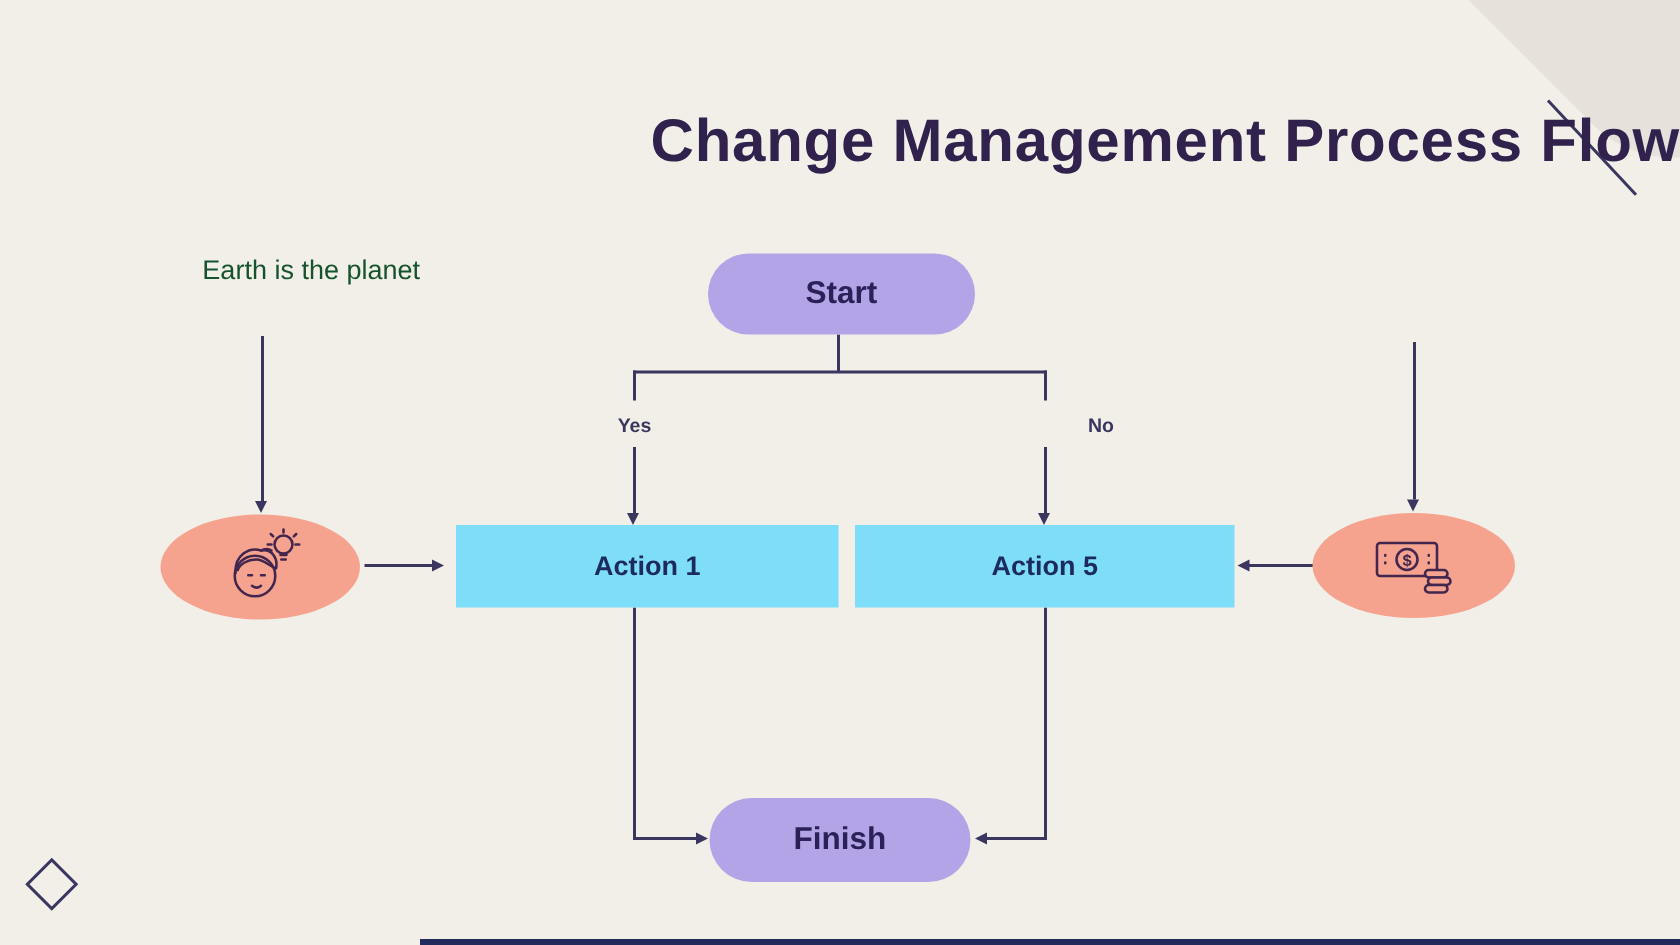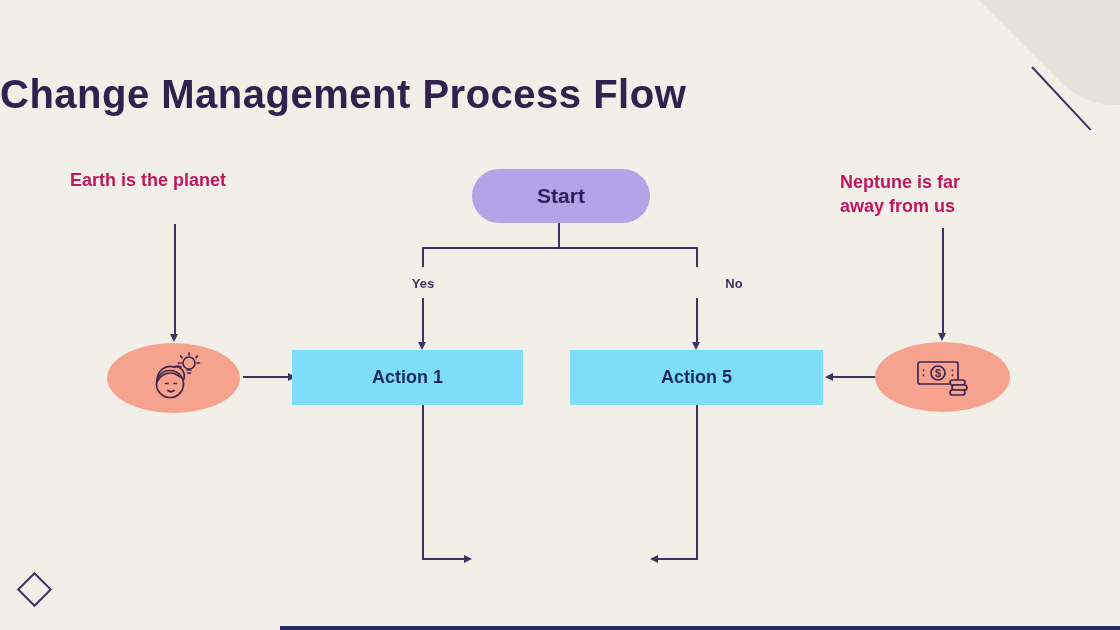--- a/index.html
+++ b/index.html
@@ -19,68 +19,64 @@
   #canvas{position:relative;width:1120px;height:630px;background:var(--bg);overflow:hidden;}
 
   .deco-capsule{position:absolute;top:-105px;right:-95px;width:320px;height:150px;
     border-radius:75px;background:var(--deco);transform:rotate(45deg);}
   .deco-diagonal{position:absolute;left:1032px;top:66px;width:86px;height:2px;
     background:var(--line);transform:rotate(47deg);transform-origin:left center;}
   .deco-diamond{position:absolute;left:22px;top:577px;width:25px;height:25px;
     border:2px solid var(--line);transform:rotate(45deg);background:transparent;}
   .deco-bar{position:absolute;left:280px;top:626px;width:840px;height:4px;background:var(--bar);}
 
-  .page-title{position:absolute;left:0;top:72px;width:100%;text-align:left;
+  .page-title{position:absolute;left:0;top:72px;width:100%;text-align:right;
     font-size:40px;font-weight:bold;letter-spacing:.5px;color:var(--title);}
 
   .node{position:absolute;display:flex;align-items:center;justify-content:center;}
   .pill{background:var(--pill);border-radius:28px;color:var(--nodetext);
     font-size:21px;font-weight:bold;}
   .node-start{left:472px;top:169px;width:178px;height:54px;}
   .node-finish{left:473px;top:532px;width:174px;height:56px;}
   .action{background:var(--box);color:var(--boxtext);font-size:18px;font-weight:600;}
-  .node-action1{left:292px;top:350px;width:231px;height:55px;}
+  .node-action1{left:304px;top:350px;width:255px;height:55px;}
   .node-action2{left:570px;top:350px;width:253px;height:55px;}
   .ellipse{background:var(--ellipse);border-radius:50%;}
   .ellipse-left{left:107px;top:343px;width:133px;height:70px;}
   .ellipse-right{left:875px;top:342px;width:135px;height:70px;}
 
   .line{position:absolute;background:var(--line);}
   .h{height:2px;} .v{width:2px;}
 
   .arr{position:absolute;width:0;height:0;}
   .arr-down{border-left:4px solid transparent;border-right:4px solid transparent;border-top:8px solid var(--line);}
   .arr-right{border-top:4px solid transparent;border-bottom:4px solid transparent;border-left:8px solid var(--line);}
   .arr-left{border-top:4px solid transparent;border-bottom:4px solid transparent;border-right:8px solid var(--line);}
 
   .branch-label{position:absolute;width:50px;text-align:center;font-size:13px;
     font-weight:600;color:var(--line);}
-  .annotation{position:absolute;width:210px;text-align:left;font-size:18px;
-    font-weight:700;line-height:24px;color:#be185d;}
+  .annotation{position:absolute;width:210px;text-align:right;font-size:18px;
+    font-weight:400;line-height:24px;color:#14532d;}
 
   .node-icon{display:block;}
 </style>
 </head>
 <body>
 
 <div id="canvas">
 
   <div class="deco-capsule"></div>
   <div class="deco-diagonal"></div>
   <div class="deco-diamond"></div>
   <div class="deco-bar"></div>
 
   <div class="page-title">Change Management Process Flow</div>
 
   <div class="annotation" style="left:70px;top:168px;">
     <div>Earth is the planet</div>
-  </div>
-  <div class="annotation" style="left:840px;top:170px;">
-    <div>Neptune is far</div>
-    <div>away from us</div>
   </div>
 
   <div class="line v" style="left:558px;top:223px;height:25px;"></div>
   <div class="line h" style="left:422px;top:247px;width:276px;"></div>
   <div class="line v" style="left:422px;top:247px;height:20px;"></div>
   <div class="line v" style="left:422px;top:298px;height:44px;"></div>
   <div class="arr arr-down" style="left:418px;top:342px;"></div>
   <div class="line v" style="left:696px;top:247px;height:20px;"></div>
   <div class="line v" style="left:696px;top:298px;height:44px;"></div>
   <div class="arr arr-down" style="left:692px;top:342px;"></div>
@@ -110,20 +106,23 @@
   </div>
 
   <div class="node action node-action1">
     <span>Action 1</span>
   </div>
 
   <div class="node action node-action2">
     <span>Action 5</span>
   </div>
 
+  <div class="node pill node-finish">
+    <span>Finish</span>
+  </div>
 
   <div class="node ellipse ellipse-left">
     <svg class="node-icon" width="58" height="54" viewBox="0 0 58 54" fill="none" stroke="#43264e" stroke-width="1.7" stroke-linecap="round" stroke-linejoin="round">
 
       <circle cx="44" cy="12" r="6"></circle>
       <path d="M42 19 h4 M42.5 22 h3"></path>
       <path d="M44 2 v2 M35.5 5 l1.6 1.6 M52.5 5 l-1.6 1.6 M33.5 12 h2.5 M52 12 h2.5"></path>
 
       <circle cx="25" cy="33" r="13.5"></circle>
       <path d="M12 31 C11.5 19 21 13.5 29 16 C36 14.5 40.5 21 39 28 C34 26 31 22 26 22 C20 22 15 25 13.5 29"></path>

